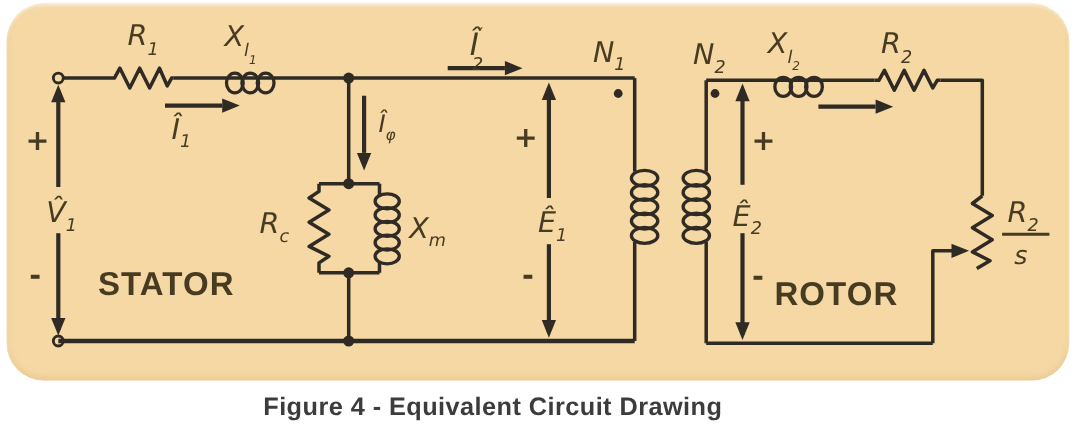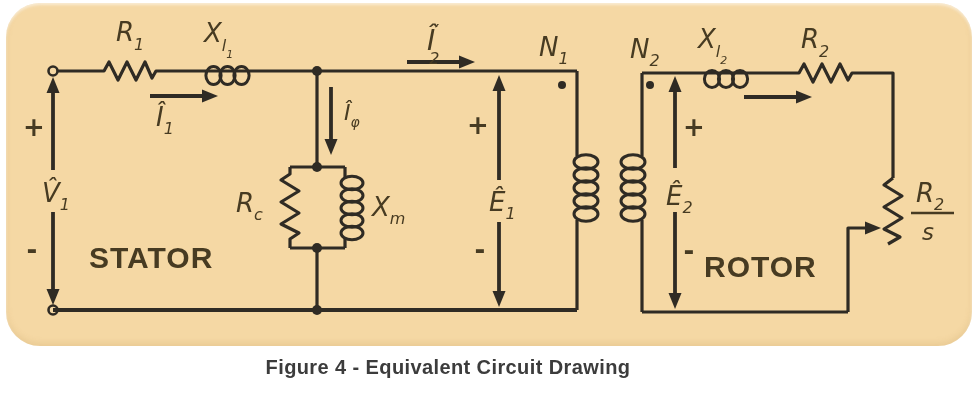--- a/index.html
+++ b/index.html
@@ -35,21 +35,21 @@
   text.sym .subsub{font-size:11px;}
   text.sym .sup{font-size:17px;}
   text.big{font-size:28px;}
   text.mid{font-size:22px;}
   text.mid .sub{font-size:14px;}
   text.den{font-family:"DejaVu Sans",sans-serif;font-style:italic;font-size:23px;fill:var(--label);}
   text.sign{font-family:"DejaVu Sans",sans-serif;font-weight:bold;font-size:26px;fill:var(--label);text-anchor:middle;font-style:normal;}
   text.blk{font-family:"Liberation Sans",sans-serif;font-weight:bold;font-size:30px;fill:var(--label);letter-spacing:1px;font-style:normal;}
   .caption{
     position:absolute;left:0;top:356px;width:896px;text-align:center;
-    font-family:"Liberation Sans",sans-serif;font-weight:bold;font-size:20px;
+    font-family:"Liberation Sans",sans-serif;font-weight:bold;font-size:23px;
     color:var(--caption);letter-spacing:.4px;
   }
 </style>
 </head>
 <body>
 
 <div class="panel"></div>
 
 <svg class="circuit" width="980" height="352" viewBox="0 0 980 352">
 

